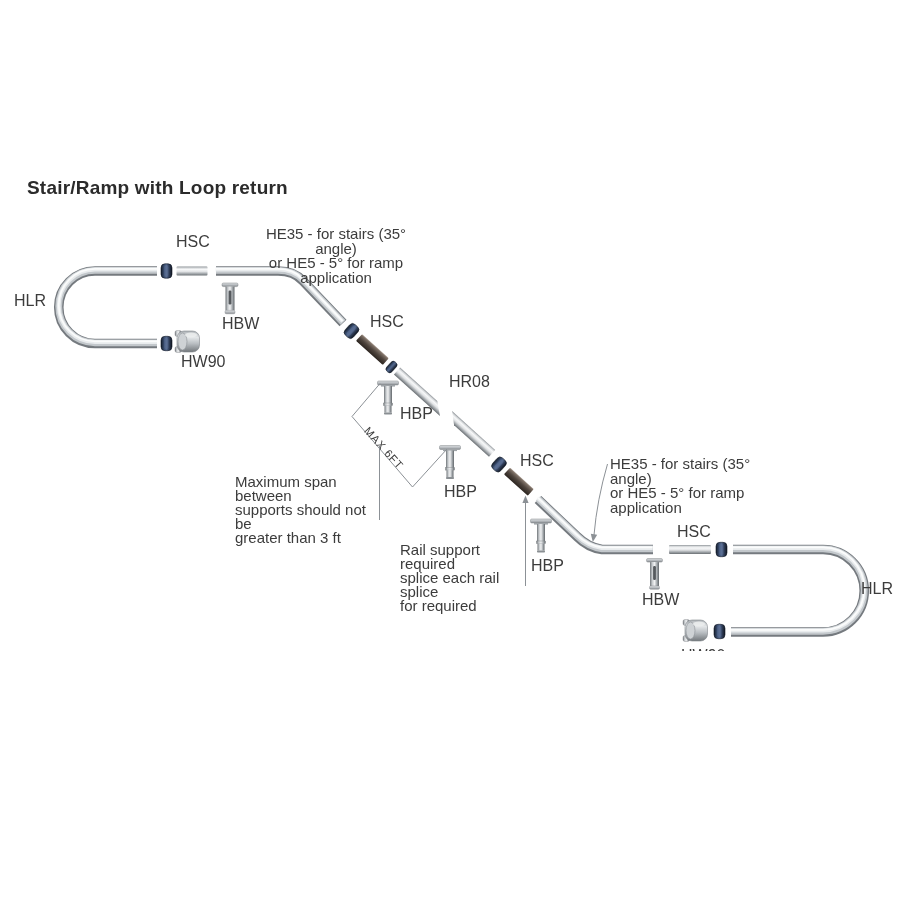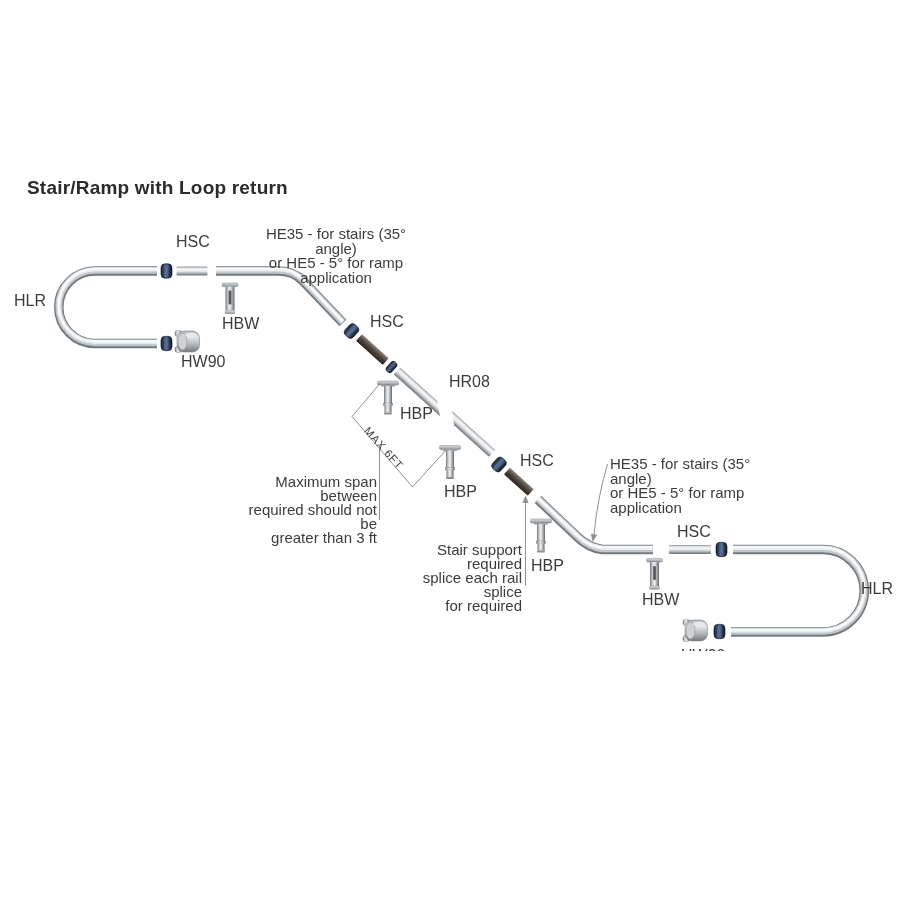--- a/index.html
+++ b/index.html
@@ -12,21 +12,21 @@
     position:absolute;left:27px;top:177px;margin:0;
     font-size:19px;font-weight:bold;color:#2b2b2b;letter-spacing:0.2px;
   }
   .lbl{
     position:absolute;font-size:16px;color:#3c3c3c;white-space:nowrap;line-height:12px;
   }
   .note{
     position:absolute;font-size:15px;color:#3c3c3c;line-height:14.5px;
   }
   .note.center{text-align:center;}
-  .note.right{text-align:right;}
+  .note.right{}
   .dim-label{
     position:absolute;font-size:11px;color:#3c3c3c;white-space:nowrap;letter-spacing:0.8px;
     transform:translate(-50%,-50%) rotate(48deg);
   }
 </style>
 </head>
 <body>
 
 <div class="canvas">
 
@@ -214,34 +214,34 @@
   <div class="lbl" style="left:181px;top:356px;">HW90</div>
 
   <div class="lbl" style="left:370px;top:316px;">HSC</div>
   <div class="lbl" style="left:441px;top:376px;margin-left:8px;">HR08</div>
   <div class="lbl" style="left:400px;top:408px;">HBP</div>
 
   <div class="dim-label" style="left:384px;top:448px;">MAX 6FT</div>
 
   <div class="note right" style="left:235px;top:475px;width:142px;line-height:14px;">
     <div>Maximum span between</div>
-    <div>required should not be</div>
+    <div>supports should not be</div>
     <div>greater than 3 ft</div>
   </div>
 
   <div class="lbl" style="left:444px;top:486px;">HBP</div>
   <div class="lbl" style="left:520px;top:455px;">HSC</div>
 
   <div class="note" style="left:610px;top:457px;width:155px;">
     <div>HE35 - for stairs (35° angle)</div>
     <div>or HE5 - 5° for ramp application</div>
   </div>
 
   <div class="note right" style="left:400px;top:543px;width:122px;line-height:14px;">
-    <div>Stair support required</div>
+    <div>Rail support required</div>
     <div>splice each rail splice</div>
     <div>for required</div>
   </div>
 
   <div class="lbl" style="left:531px;top:560px;">HBP</div>
   <div class="lbl" style="left:677px;top:526px;">HSC</div>
   <div class="lbl" style="left:642px;top:594px;">HBW</div>
   <div class="lbl" style="left:681px;top:650px;">HW90</div>
   <div class="lbl" style="left:861px;top:583px;">HLR</div>
 

